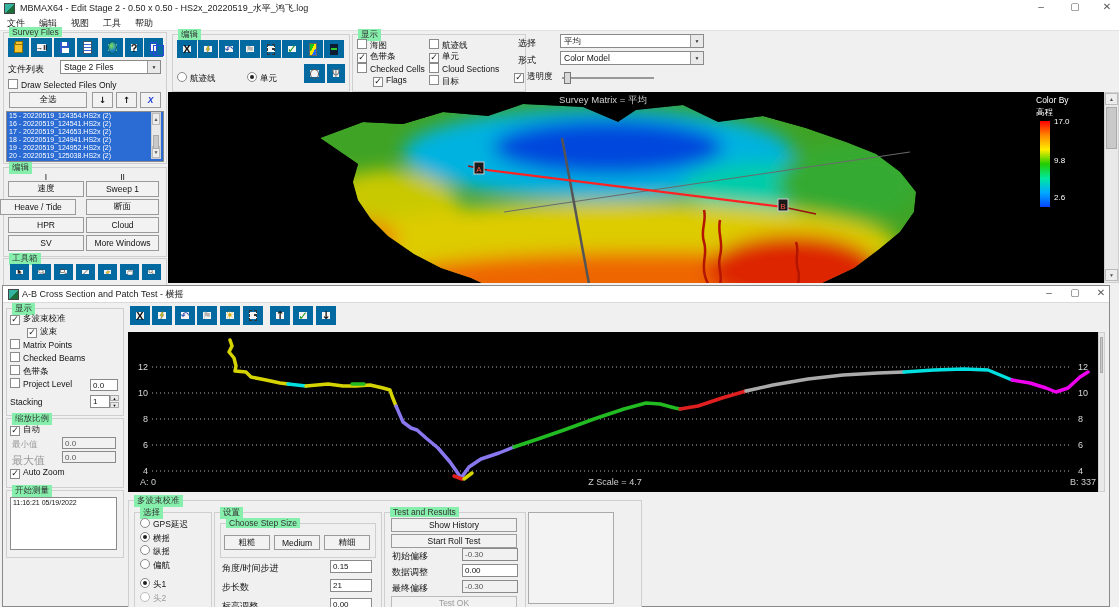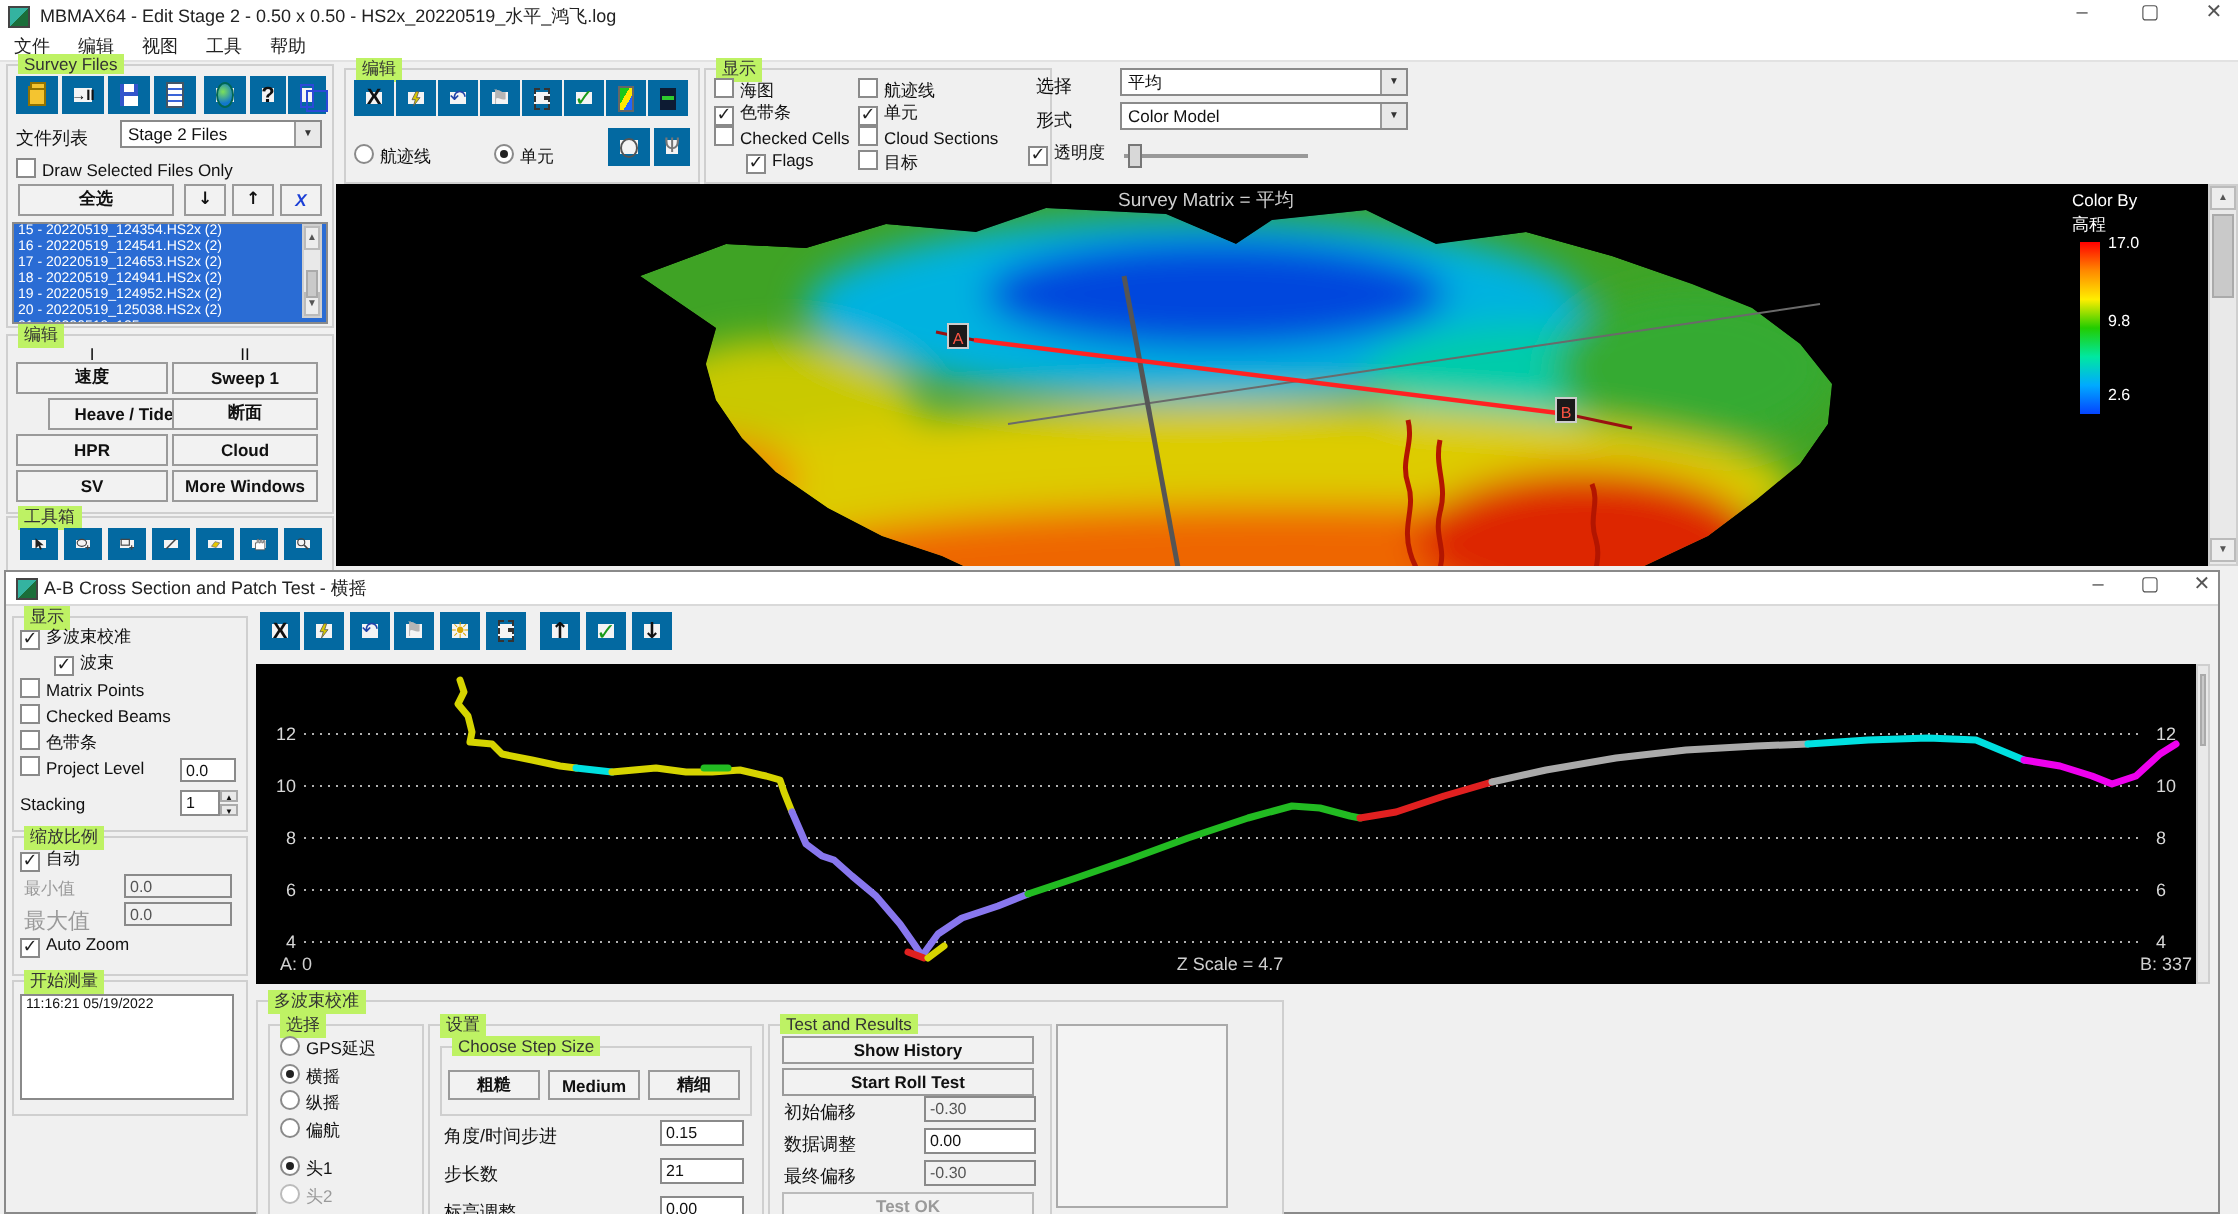--- a/index.html
+++ b/index.html
@@ -8,24 +8,24 @@
   .abs{position:absolute;}
   .nw{white-space:nowrap;}
   
   .titlebar{background:#ffffff;border-bottom:1px solid #d9d9d9;}
   .apptitle{font-size:9px;color:#222;}
   .winbtn{font-size:10px;color:#555;width:18px;text-align:center;}
   .appicon{background:linear-gradient(135deg,#34b3a0 0 50%,#1b6e3a 50%);border:1px solid #444;}
   .menuitem{display:inline-block;padding:1px 7px 2px 7px;color:#222;}
   
   .group{border:1px solid #cfcfcf;background:#f0f0f0;}
-  .gtitle{position:absolute;top:-6px;left:5px;background:#bef264;padding:0 3px;font-size:8.5px;color:#333;}
+  .gtitle{position:absolute;top:-6px;left:5px;background:#86efac;padding:0 3px;font-size:8.5px;color:#333;}
   
   .btn{background:#f2f2f2;border:1px solid #9a9a9a;text-align:center;font-size:8.5px;
-       display:flex;align-items:center;justify-content:center;box-sizing:border-box;overflow:hidden;font-weight:bold;}
+       display:flex;align-items:center;justify-content:center;box-sizing:border-box;overflow:hidden;}
   .tbtn{background:#f4f4f4;border:6px solid #0369a1;display:flex;align-items:center;justify-content:center;box-sizing:border-box;}
   .btn.dis{color:#9a9a9a;border-color:#bbb;}
   
   .tinput{background:#fff;border:1px solid #8a8a8a;font-size:8px;padding:0 2px;box-sizing:border-box;
           display:flex;align-items:center;overflow:hidden;}
   .tinput.ro{background:#f1f1f1;color:#555;}
   .dd{background:#fff;border:1px solid #8a8a8a;box-sizing:border-box;}
   .dd .val{position:absolute;left:3px;top:1px;font-size:8.5px;}
   .dd .arrowbox{position:absolute;right:0;top:0;bottom:0;width:12px;background:#e9e9e9;border-left:1px solid #9a9a9a;
                 display:flex;align-items:center;justify-content:center;font-size:5px;color:#333;}
@@ -137,21 +137,21 @@
 </div>
 
 <div class="abs group" style="left:3px;top:167px;width:162px;height:88px;">
   <span class="gtitle">编辑</span>
 </div>
 <div class="abs" style="left:8px;top:172px;width:76px;text-align:center;font-size:8.5px;">I</div>
 <div class="abs" style="left:86px;top:172px;width:73px;text-align:center;font-size:8.5px;">II</div>
 <div class="abs" id="edit-grid" style="left:0;top:0;">
     <div class="abs btn" style="left: 8px; top: 181px; width: 76px; height: 16px;">速度</div>
     <div class="abs btn" style="left: 86px; top: 181px; width: 73px; height: 16px;">Sweep 1</div>
-    <div class="abs btn" style="left: 24px; top: 199px; width: 76px; height: 16px;">Heave / Tide</div>
+    <div class="abs btn" style="left: 0; top: 199px; width: 76px; height: 16px;">Heave / Tide</div>
     <div class="abs btn" style="left: 86px; top: 199px; width: 73px; height: 16px;">断面</div>
     <div class="abs btn" style="left: 8px; top: 217px; width: 76px; height: 16px;">HPR</div>
     <div class="abs btn" style="left: 86px; top: 217px; width: 73px; height: 16px;">Cloud</div>
     <div class="abs btn" style="left: 8px; top: 235px; width: 76px; height: 16px;">SV</div>
     <div class="abs btn" style="left: 86px; top: 235px; width: 73px; height: 16px;">More Windows</div>
   </div>
 
 <div class="abs group" style="left:3px;top:258px;width:162px;height:26px;">
   <span class="gtitle">工具箱</span>
 </div>

